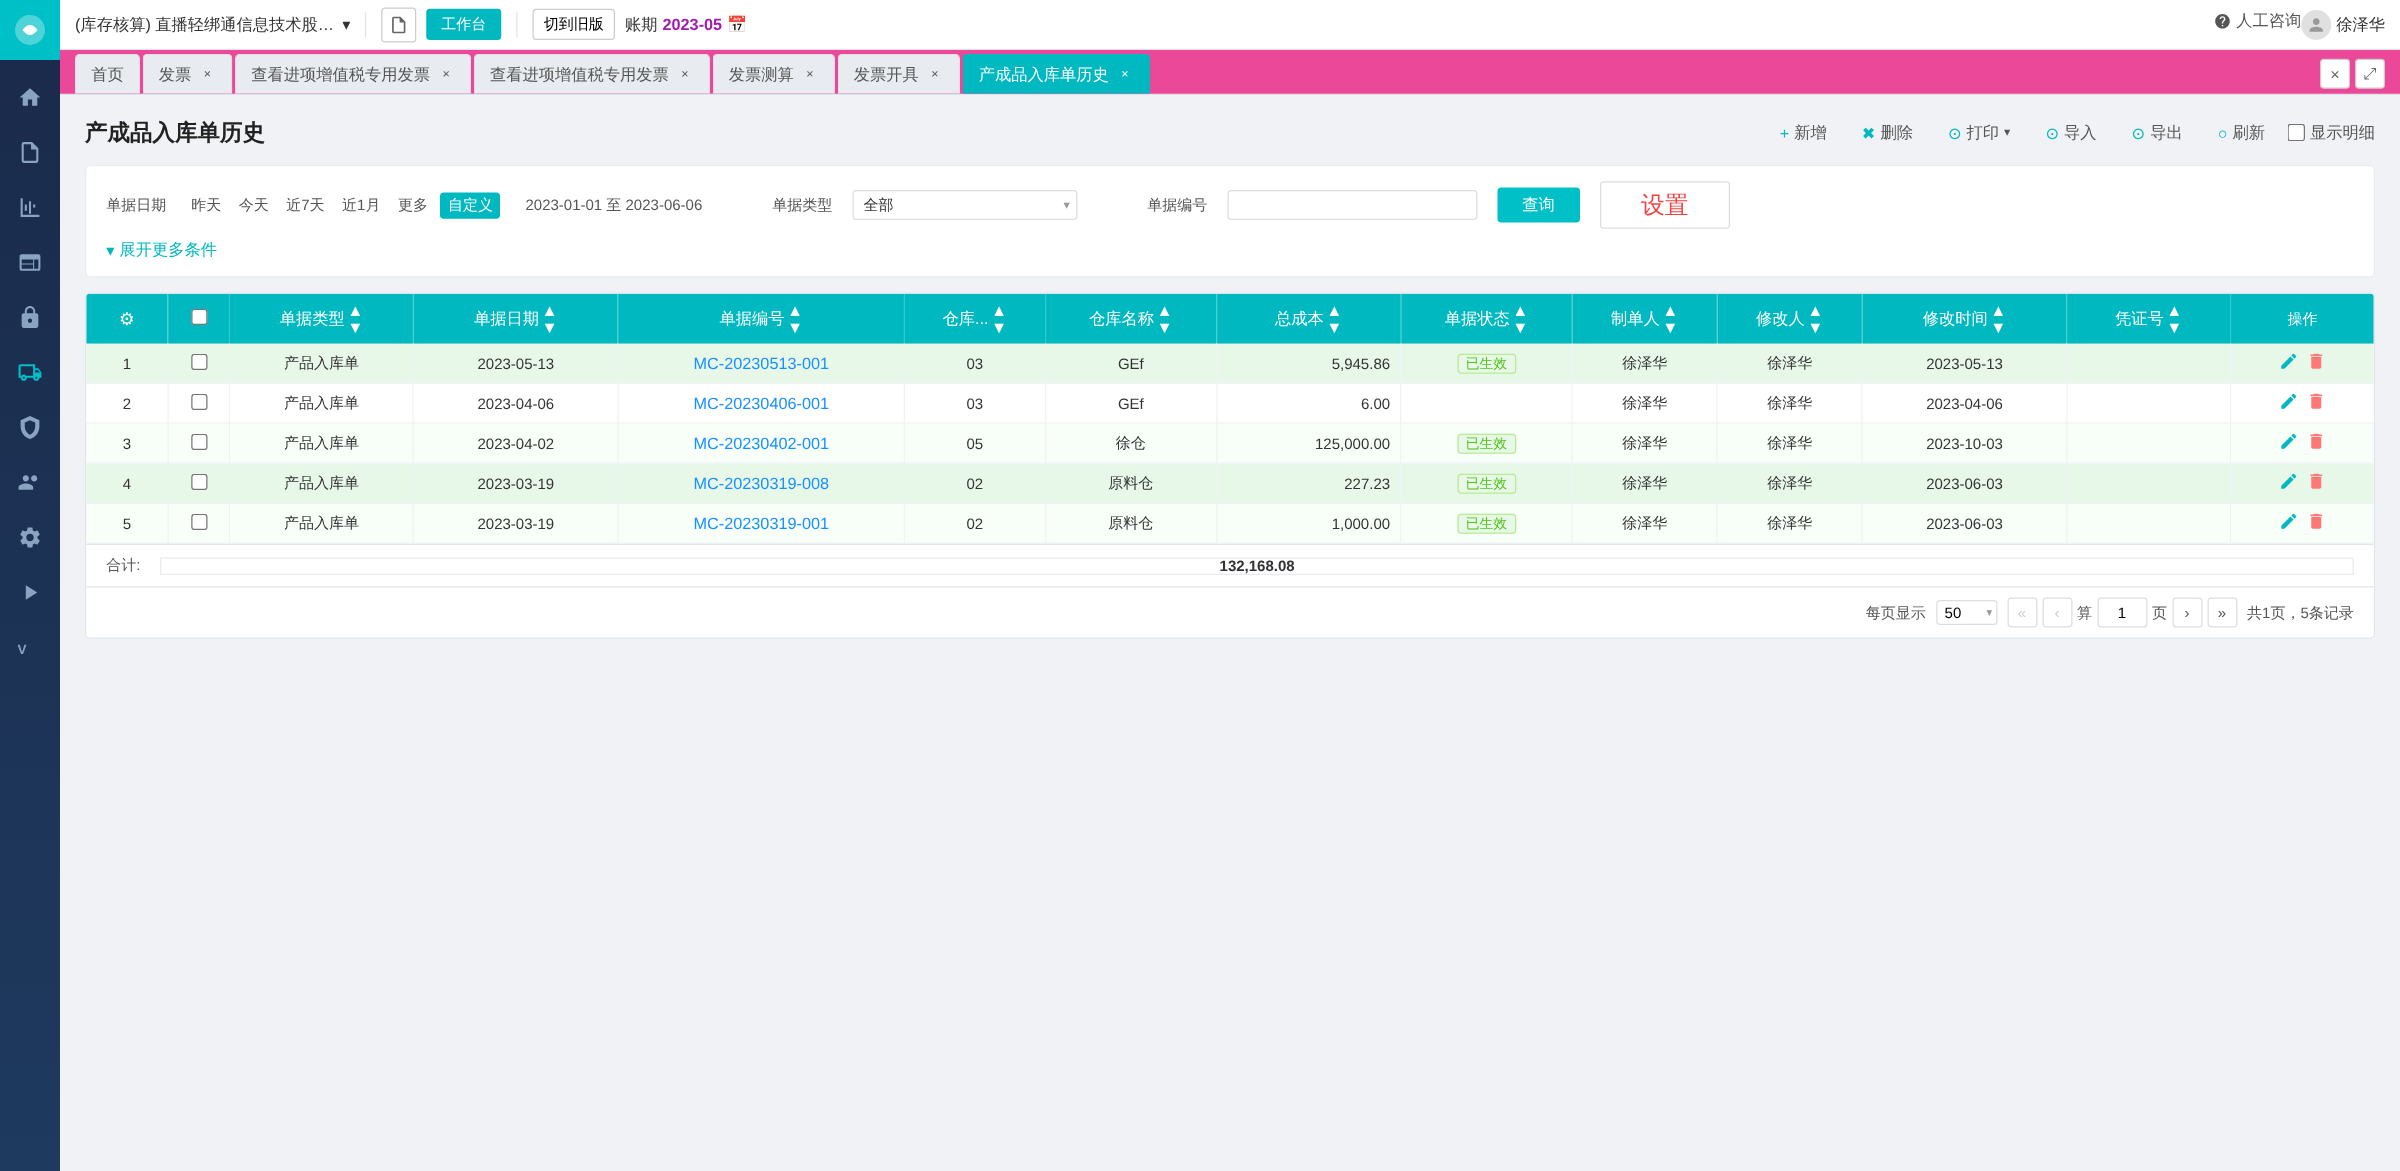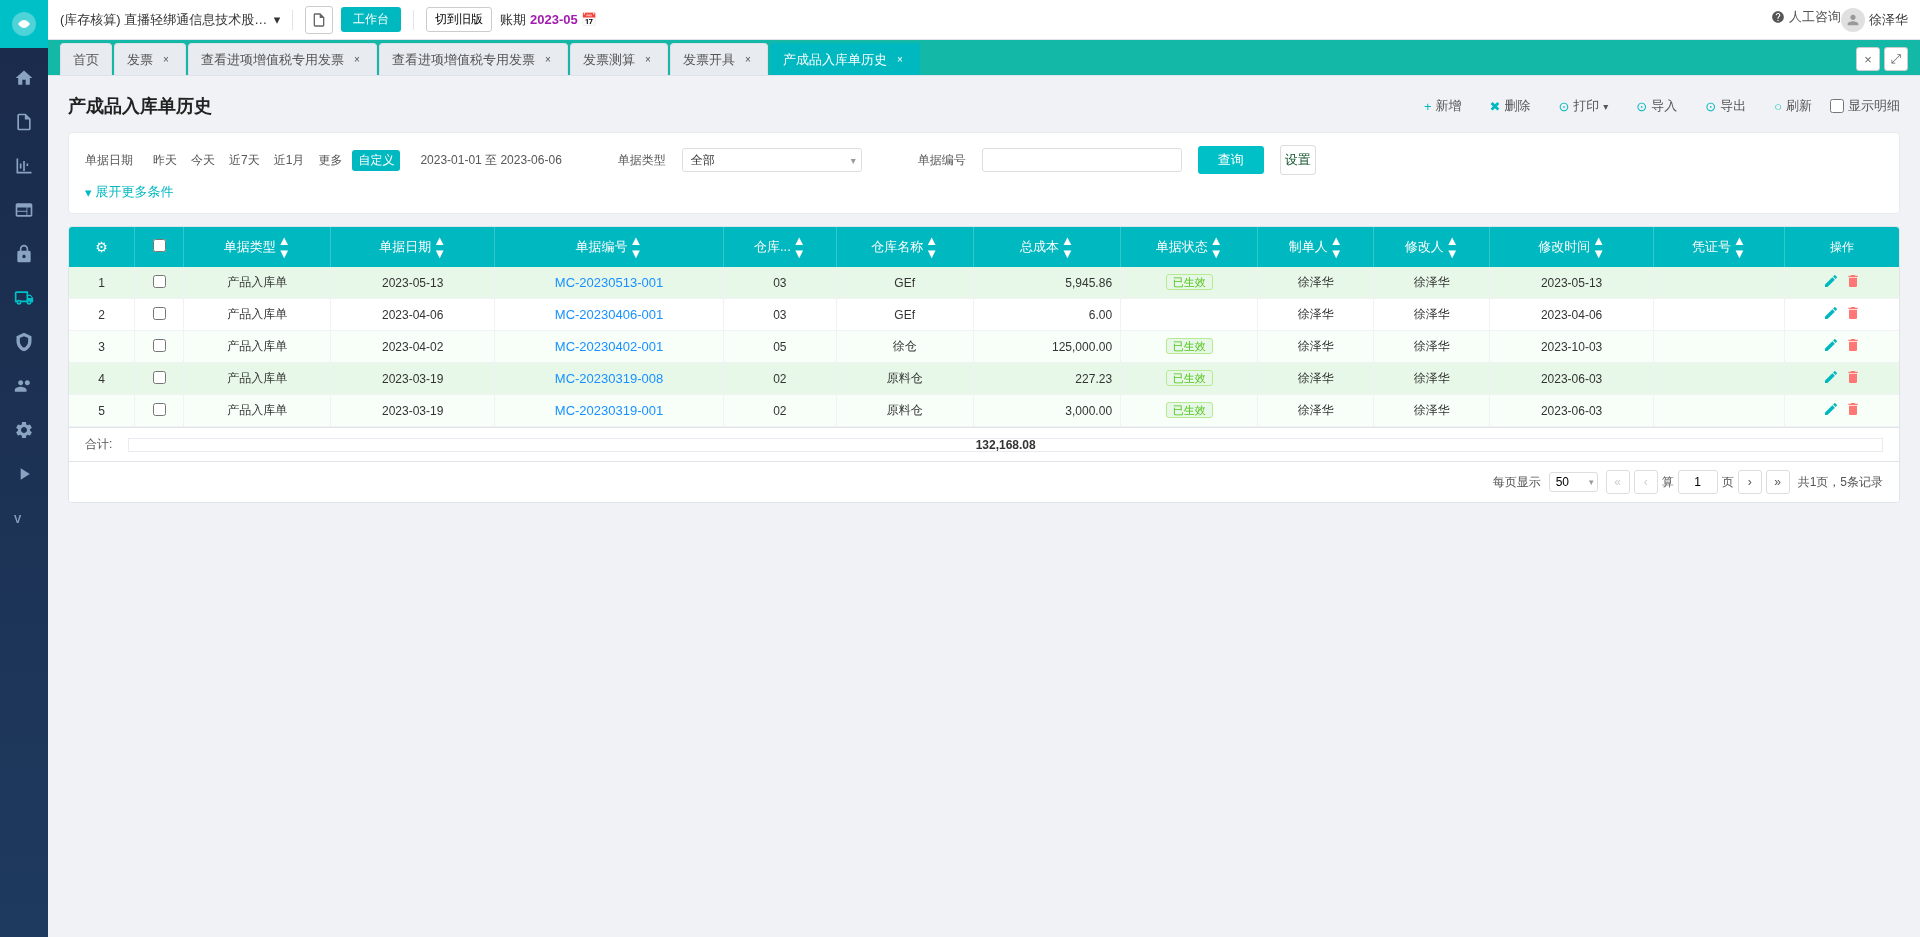--- a/index.html
+++ b/index.html
@@ -24,21 +24,21 @@
     .topbar-doc-btn { width: 28px; height: 28px; border: 1px solid #ccc; border-radius: 3px; display: flex; align-items: center; justify-content: center; cursor: pointer; background: #fff; }
     .topbar-workbench { background: #00b8c0; color: #fff; border: none; border-radius: 3px; padding: 4px 12px; cursor: pointer; font-size: 12px; }
     .topbar-switch { border: 1px solid #ccc; border-radius: 3px; padding: 3px 8px; font-size: 12px; cursor: pointer; background: #fff; }
     .topbar-period { display: flex; align-items: center; gap: 4px; font-size: 12px; color: #333; }
     .topbar-right { margin-left: auto; display: flex; align-items: flex-start; gap: 0; }
     .topbar-help { display: flex; align-items: center; gap: 4px; color: #555; font-size: 12px; cursor: pointer; }
     .topbar-user { display: flex; align-items: center; gap: 4px; color: #333; font-size: 12px; cursor: pointer; }
     .user-avatar { width: 24px; height: 24px; background: #e0e0e0; border-radius: 50%; overflow: hidden; display: flex; align-items: center; justify-content: center; }
 
     
-    .tabbar { height: 36px; background: #14b8a6; border-bottom: 1px solid #e0e4ea; display: flex; align-items: flex-end; padding: 0 12px; gap: 2px; flex-shrink: 0; overflow-x: auto; }
+    .tabbar { height: 36px; background: #ec4899; border-bottom: 1px solid #e0e4ea; display: flex; align-items: flex-end; padding: 0 12px; gap: 2px; flex-shrink: 0; overflow-x: auto; }
     .tab { height: 32px; padding: 0 12px; display: flex; align-items: center; gap: 6px; cursor: pointer; border-radius: 4px 4px 0 0; background: #e8ecf0; color: #555; font-size: 12px; border: 1px solid #dde0e6; border-bottom: none; white-space: nowrap; }
     .tab.active { background: #00b8c0; color: #fff; border-color: #00b8c0; }
     .tab-close { width: 14px; height: 14px; display: flex; align-items: center; justify-content: center; border-radius: 50%; font-size: 10px; }
     .tabbar-actions { margin-left: auto; display: flex; align-items: center; gap: 4px; padding-bottom: 4px; }
     .tabbar-action-btn { width: 24px; height: 24px; display: flex; align-items: center; justify-content: center; cursor: pointer; color: #666; border: 1px solid #ccc; border-radius: 3px; background: #fff; }
 
     
     .page { flex: 1; overflow: auto; padding: 16px 20px; background: #f0f2f5; }
 
     
@@ -56,21 +56,21 @@
     .filter-label { font-size: 12px; color: #555; white-space: nowrap; }
     .filter-date-options { display: flex; align-items: center; gap: 6px; }
     .date-option { font-size: 12px; color: #555; cursor: pointer; padding: 2px 4px; }
     .date-option.custom { background: #00b8c0; color: #fff; border-radius: 3px; padding: 2px 6px; }
     .date-range { font-size: 12px; color: #555; margin-left: 4px; }
     .filter-select { border: 1px solid #ddd; border-radius: 3px; padding: 4px 24px 4px 8px; font-size: 12px; color: #333; background: #fff; appearance: none; min-width: 180px; cursor: pointer; }
     .filter-select-wrap { position: relative; display: inline-block; }
     .filter-select-wrap::after { content: '▾'; position: absolute; right: 6px; top: 50%; transform: translateY(-50%); font-size: 10px; color: #999; pointer-events: none; }
     .filter-input { border: 1px solid #ddd; border-radius: 3px; padding: 4px 8px; font-size: 12px; color: #333; background: #fff; min-width: 200px; }
     .query-btn { background: #00c0c7; color: #fff; border: none; border-radius: 3px; padding: 5px 20px; font-size: 13px; cursor: pointer; }
-    .setting-btn { background: #fff; color: #14532d; border: 1px solid #ddd; border-radius: 3px; padding: 5px 4px; font-size: 13px; cursor: pointer; }
+    .setting-btn { background: #fff; color: #ef4444; border: 1px solid #ddd; border-radius: 3px; padding: 5px 32px; font-size: 19px; cursor: pointer; }
     .expand-more { display: flex; align-items: center; gap: 4px; color: #00b8c0; font-size: 12px; cursor: pointer; margin-top: 8px; }
 
     
     .table-container { background: #fff; border-radius: 4px; border: 1px solid #e0e4ea; overflow: hidden; }
     .data-table { width: 100%; border-collapse: collapse; }
     .data-table th { background: #00b8c0; color: #fff; padding: 7px 8px; font-size: 12px; font-weight: normal; text-align: center; border-right: 1px solid rgba(255,255,255,0.2); white-space: nowrap; cursor: pointer; }
     .data-table th:last-child { border-right: none; }
     .data-table td { padding: 6px 8px; font-size: 12px; color: #333; text-align: center; border-bottom: 1px solid #f0f2f5; border-right: 1px solid #f0f2f5; white-space: nowrap; }
     .data-table td:last-child { border-right: none; }
     .data-table tr:nth-child(odd) { background: #f8fff8; }
@@ -560,21 +560,21 @@
       </td>
     </tr>
             <tr>
       <td class="col-no num-col">5</td>
       <td class="col-cb"><input type="checkbox" style=""></td>
       <td class="col-type">产品入库单</td>
       <td class="col-date">2023-03-19</td>
       <td class="col-num"><a class="link-text">MC-20230319-001</a></td>
       <td class="col-warehouse-id">02</td>
       <td class="col-warehouse-name">原料仓</td>
-      <td class="col-cost" style="text-align:right;">3,000.00</td>
+      <td class="col-cost" style="text-align:right;">1,000.00</td>
       <td class="col-status"><span class="status-badge">已生效</span></td>
       <td class="col-maker">徐泽华</td>
       <td class="col-modifier">徐泽华</td>
       <td class="col-modify-time">2023-06-03</td>
       <td class="col-voucher"></td>
       <td class="col-action">
         <div class="row-actions">
           <button class="row-action-btn" title="编辑">
             <svg width="16" height="16" viewBox="0 0 24 24" fill="currentColor">
                       <path d="M3 17.25V21h3.75L17.81 9.94l-3.75-3.75L3 17.25zM20.71 7.04c.39-.39.39-1.02 0-1.41l-2.34-2.34a.9959.9959 0 00-1.41 0l-1.83 1.83 3.75 3.75 1.83-1.83z"></path>

